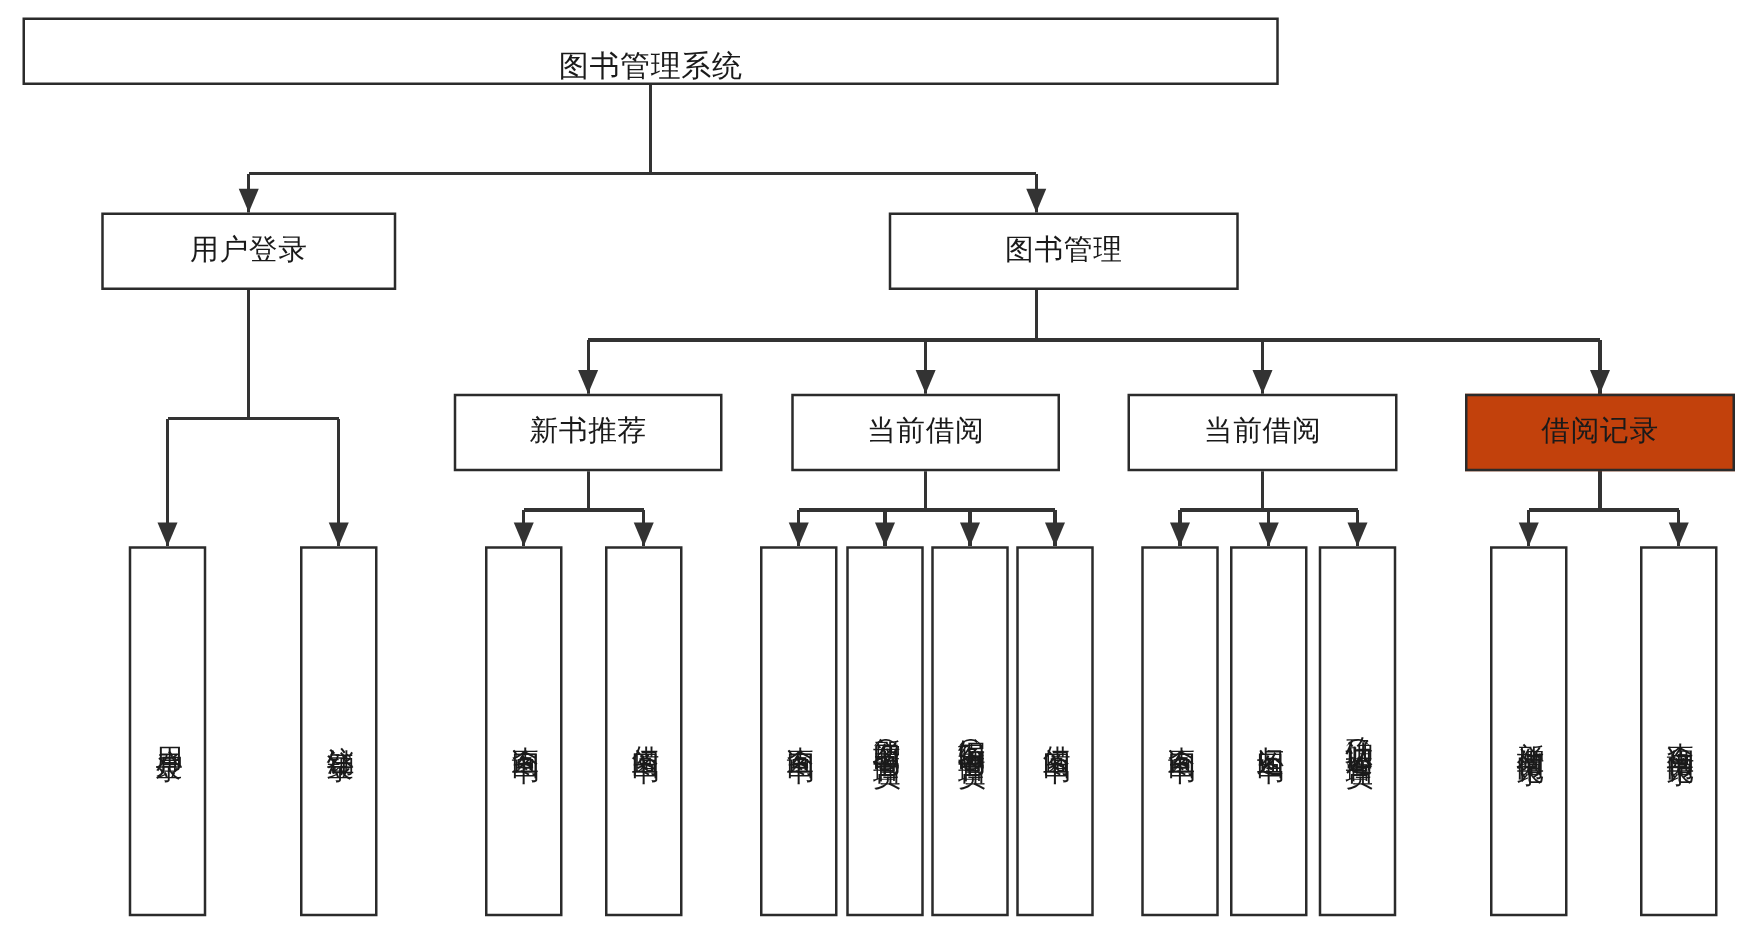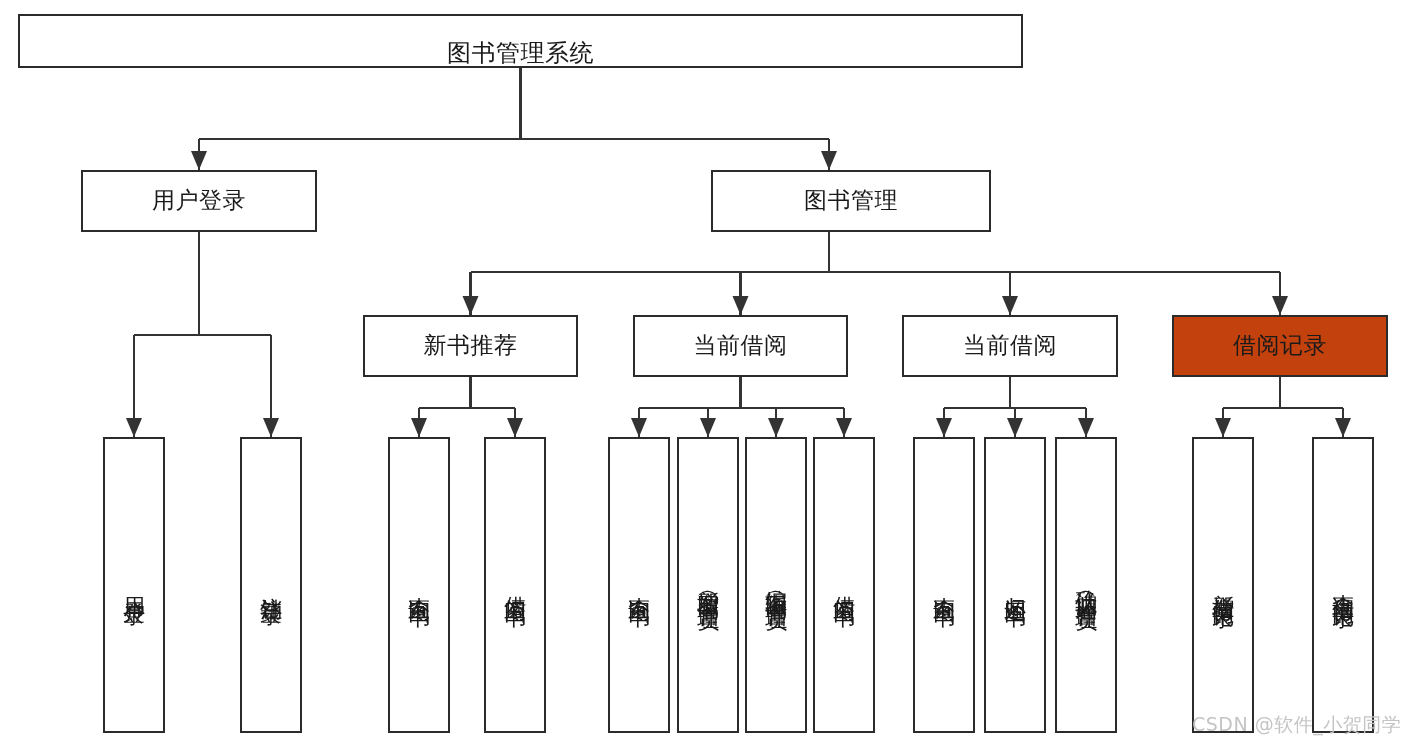--- a/index.html
+++ b/index.html
@@ -181,14 +181,13 @@
       <div class="node vertical" style="left: 1055px; top: 437px; width: 62px; height: 296px; border-color: rgb(43, 43, 43); background: rgb(255, 255, 255);">
         <span class="node-label" style="color: rgb(26, 26, 26);">确认归还（管理员）</span>
       </div>
       <div class="node vertical" style="left: 1192px; top: 437px; width: 62px; height: 296px; border-color: rgb(43, 43, 43); background: rgb(255, 255, 255);">
         <span class="node-label" style="color: rgb(26, 26, 26);">新增借阅记录</span>
       </div>
       <div class="node vertical" style="left: 1312px; top: 437px; width: 62px; height: 296px; border-color: rgb(43, 43, 43); background: rgb(255, 255, 255);">
         <span class="node-label" style="color: rgb(26, 26, 26);">查询借阅记录</span>
       </div>
     </div>
-  <div class="watermark" id="watermark" style="left:1192px; top:712px;">CSDN @软件_小贺同学</div>
 </div>
 
 </body></html>

